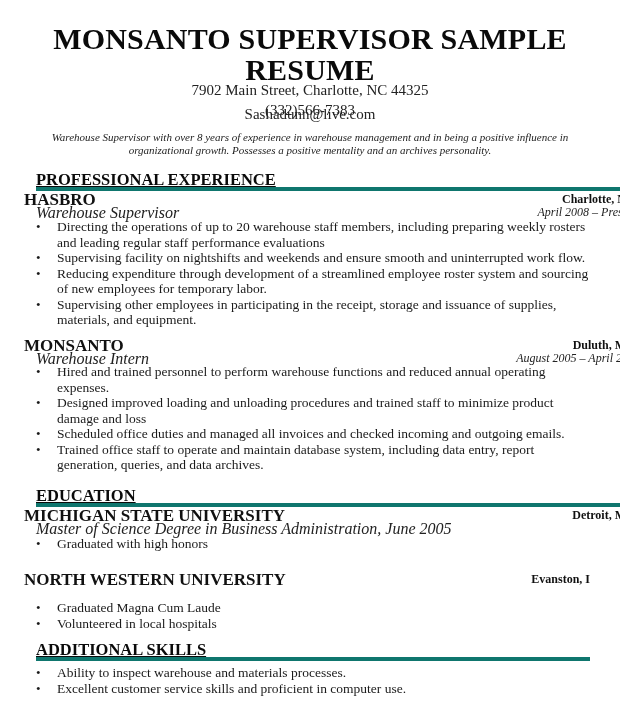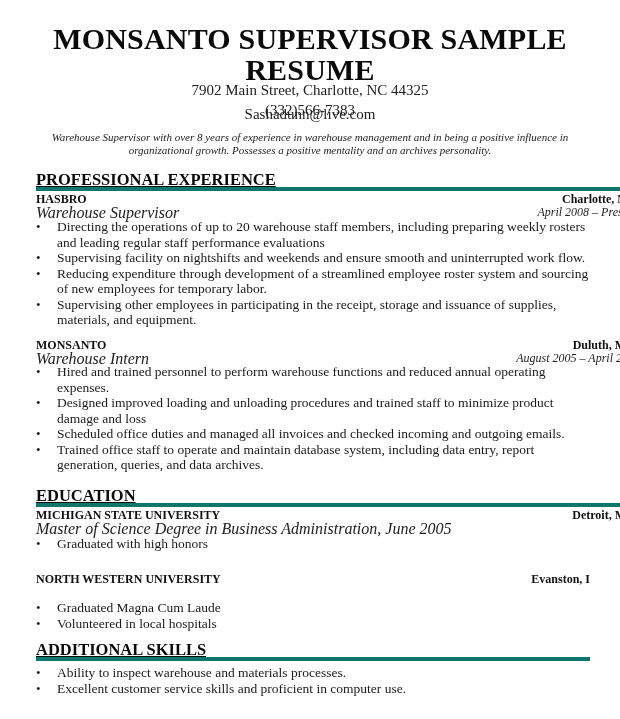--- a/index.html
+++ b/index.html
@@ -6,21 +6,21 @@
   html, body { width: 620px; height: 719px; overflow: hidden; background: #ffffff; }
   body { font-family: "Liberation Serif", serif; color: #111; position: relative; }
   .page { position: absolute; left: 0; top: 0; width: 620px; height: 719px; overflow: hidden; }
 
   .title { position: absolute; left: 0; width: 620px; text-align: center; font-weight: bold; font-size: 30px; line-height: 30px; letter-spacing: 0.2px; color: #0a0a0a; }
   .contact { position: absolute; left: 0; width: 620px; text-align: center; font-size: 15px; line-height: 12px; color: #222; }
   .summary { position: absolute; left: 40px; width: 540px; text-align: center; font-style: italic; font-size: 11px; line-height: 13px; color: #222; }
 
   .section-head { position: absolute; left: 36px; width: 584px; font-weight: bold; font-size: 16.5px; line-height: 18px; color: #0a0a0a; border-bottom: 4px solid #0f766e; padding-bottom: 0px; height: 20px; }
 
-  .org { position: absolute; left: 36px; font-weight: bold; font-size: 12px; line-height: 13px; color: #111; }
+  .org { position: absolute; left: 24px; font-weight: bold; font-size: 17px; line-height: 13px; color: #111; }
   .loc { position: absolute; right: -6px; font-weight: bold; font-size: 12px; line-height: 13px; color: #111; white-space: nowrap; }
   .role { position: absolute; left: 36px; font-style: italic; font-size: 16px; line-height: 13px; color: #222; }
   .dates { position: absolute; right: -8px; font-style: italic; font-size: 12px; line-height: 13px; color: #222; white-space: nowrap; }
 
   .bullets { position: absolute; left: 36px; width: 560px; list-style: none; }
   .bullets li { position: relative; padding-left: 21px; font-size: 13.5px; line-height: 15.5px; color: #1a1a1a; }
   .bullets li .dot { position: absolute; left: 0; top: 0; font-size: 13px; }
 </style>
 </head>
 <body>

